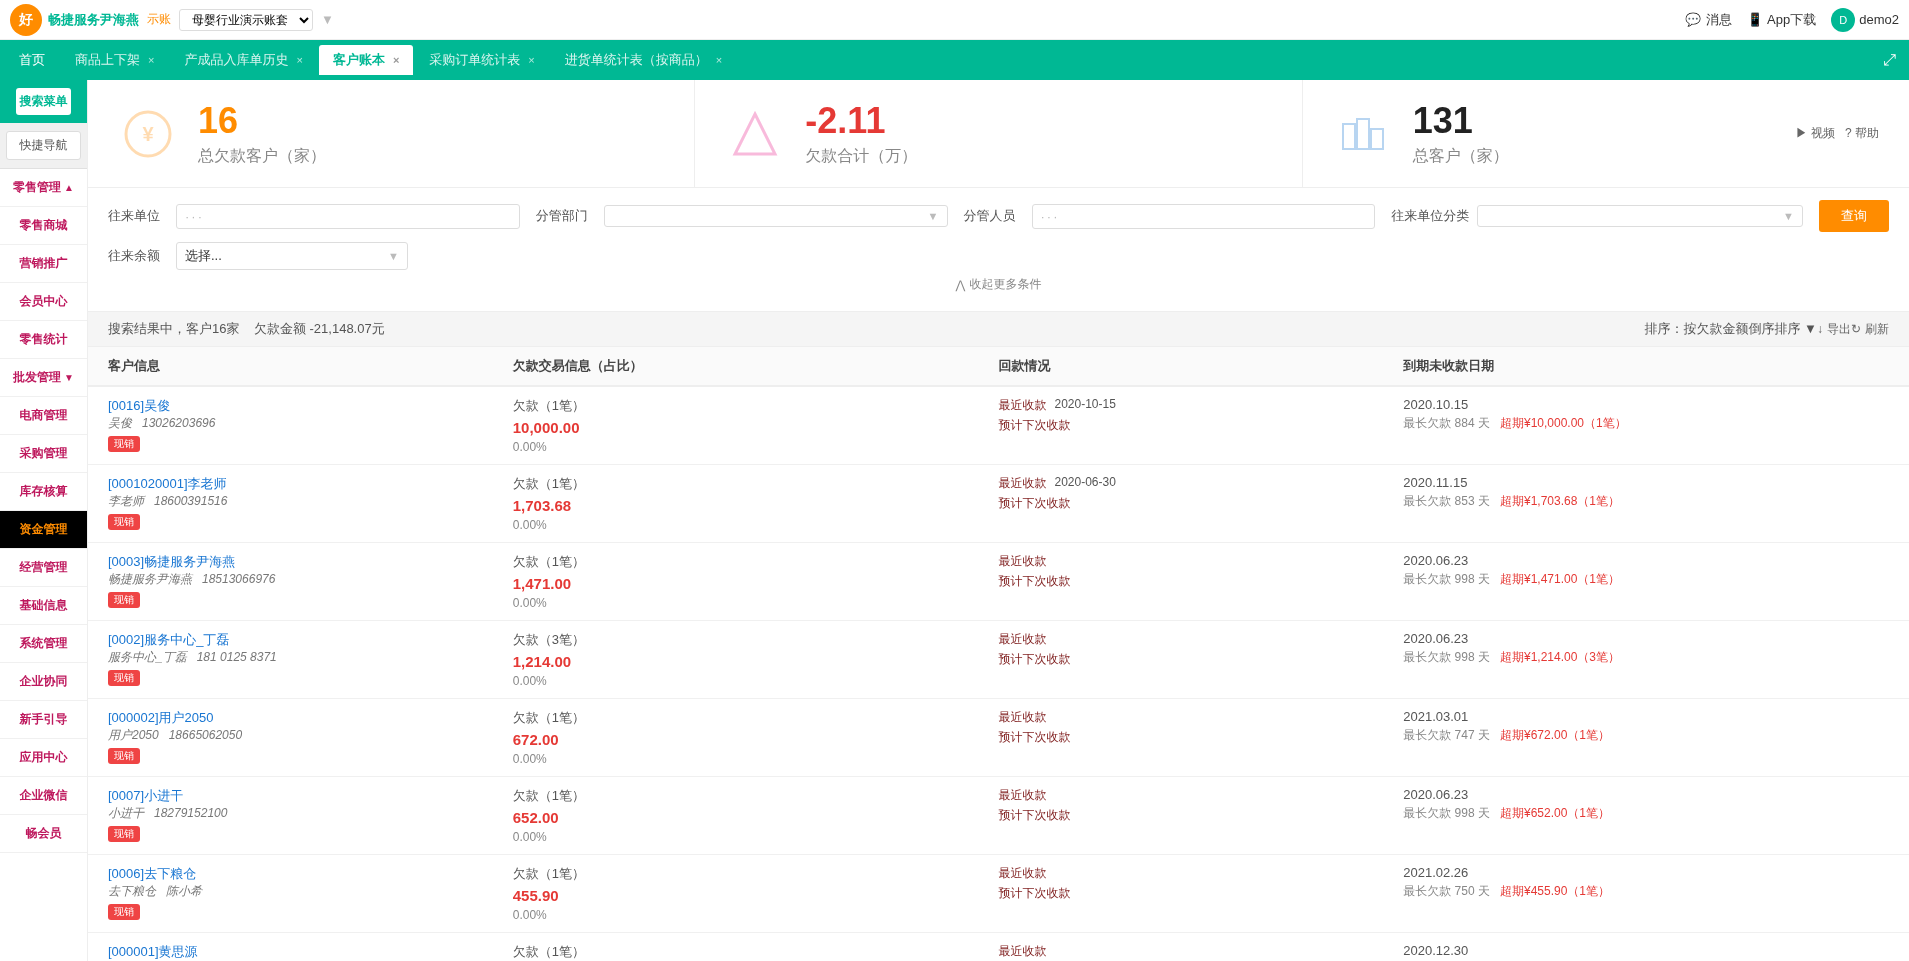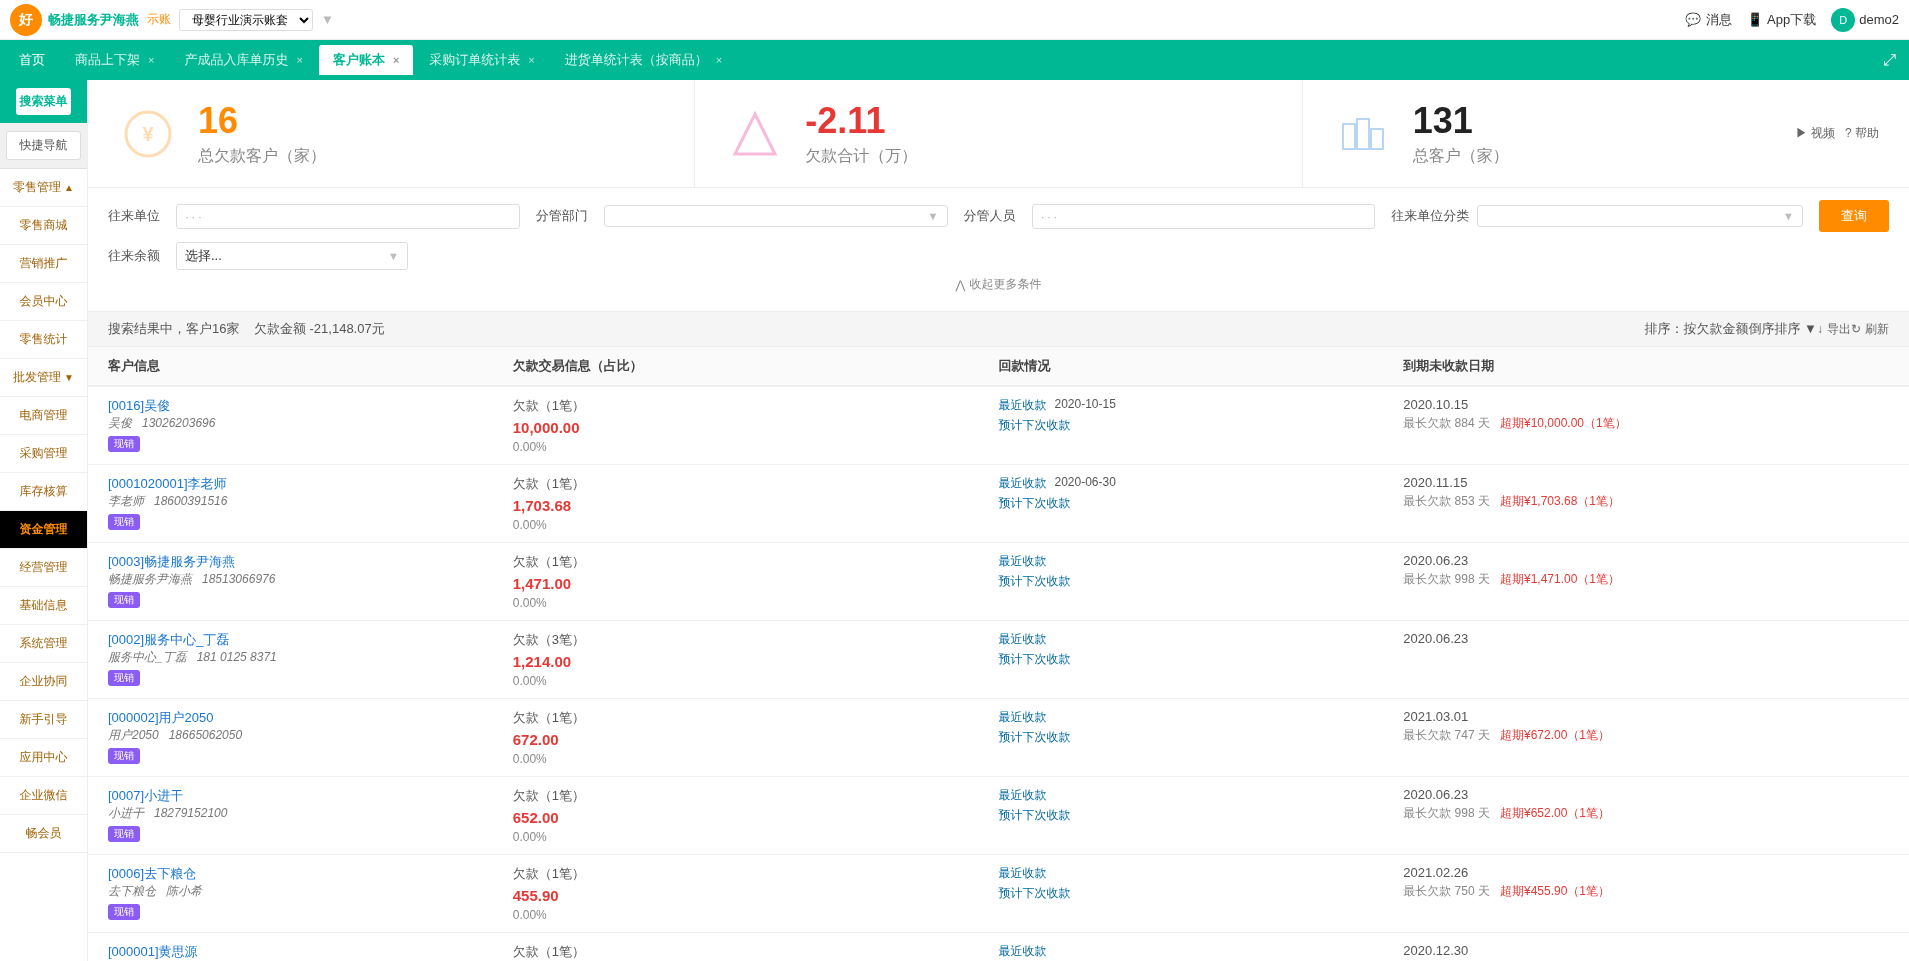--- a/index.html
+++ b/index.html
@@ -28,21 +28,21 @@
 
     
     .main-area { display: flex; flex: 1; overflow: hidden; }
 
     
     .sidebar { width: 88px; background: #fff; border-right: 1px solid #eee; display: flex; flex-direction: column; overflow-y: auto; }
     .sidebar-search { padding: 8px 16px; background: #00b894; }
     .sidebar-search-btn { width: 100%; padding: 5px 0; background: #fff; color: #00b894; border: none; border-radius: 3px; font-size: 12px; cursor: pointer; font-weight: bold; }
     .sidebar-nav-btn { padding: 8px 6px; background: #f0f0f0; border-bottom: 1px solid #e0e0e0; }
     .sidebar-nav-btn-inner { width: 100%; padding: 5px 0; background: #fff; border: 1px solid #ddd; border-radius: 3px; font-size: 12px; cursor: pointer; color: #555; }
-    .sidebar-item { padding: 10px 0; text-align: center; cursor: pointer; font-size: 12px; color: #a16207; border-bottom: 1px solid #f0f0f0; }
+    .sidebar-item { padding: 10px 0; text-align: center; cursor: pointer; font-size: 12px; color: #be185d; border-bottom: 1px solid #f0f0f0; font-weight: bold; }
     .sidebar-item.active { color: #ff8c00; background: #000000; font-weight: bold; }
     .sidebar-item.has-arrow { display: flex; align-items: center; justify-content: center; gap: 3px; }
     .sidebar-item .arrow { font-size: 10px; }
 
     
     .content { flex: 1; background: #f5f5f5; overflow-y: auto; overflow-x: hidden; }
 
     
     .stats-row { display: flex; background: #fff; border-bottom: 1px solid #eee; }
     .stat-card { flex: 1; padding: 20px 30px; display: flex; align-items: center; gap: 20px; border-right: 1px solid #eee; }
@@ -83,30 +83,30 @@
     .col-customer { flex: 2.5; }
     .col-debt { flex: 3; }
     .col-recovery { flex: 2.5; }
     .col-overdue { flex: 3; }
 
     .table-row { display: flex; padding: 10px 20px; border-bottom: 1px solid #f0f0f0; align-items: flex-start; }
 
     .customer-info { flex: 2.5; }
     .customer-name { color: #1976d2; cursor: pointer; font-size: 13px; }
     .customer-sub { font-size: 12px; color: #777; margin-top: 0; font-style: italic; }
-    .customer-badge { display: inline-block; background: #8b5cf6; color: #fff; font-size: 10px; padding: 1px 6px; border-radius: 3px; margin-top: 4px; }
+    .customer-badge { display: inline-block; background: #ef4444; color: #fff; font-size: 10px; padding: 1px 6px; border-radius: 3px; margin-top: 4px; }
 
     .debt-info { flex: 3; }
     .debt-label { font-size: 13px; color: #555; }
     .debt-amount { font-size: 15px; color: #e53935; font-weight: bold; margin: 4px 0; }
     .debt-percent { font-size: 12px; color: #888; margin-top: 2px; }
 
     .recovery-info { flex: 2.5; }
     .recovery-row { font-size: 12px; color: #555; margin-bottom: 3px; display: flex; gap: 8px; }
-    .recovery-label { color: #0369a1; }
+    .recovery-label { color: #7f1d1d; }
 
     .overdue-info { flex: 3; }
     .overdue-date { font-size: 13px; color: #555; margin-bottom: 3px; }
     .overdue-detail { font-size: 12px; color: #888; }
     .overdue-link { color: #e53935; cursor: pointer; }
 
     
     ::-webkit-scrollbar { width: 6px; }
     ::-webkit-scrollbar-track { background: #f1f1f1; }
     ::-webkit-scrollbar-thumb { background: #ccc; border-radius: 3px; }
@@ -461,20 +461,23 @@
         <div class="recovery-row">
           <span class="recovery-label">最近收款</span>
           <span></span>
         </div>
         <div class="recovery-row">
           <span class="recovery-label">预计下次收款</span>
         </div>
       </div>
       <div class="overdue-info">
         <div class="overdue-date">2020.06.23</div>
+        <div class="overdue-detail">
+          最长欠款 998 天 &nbsp; <span class="overdue-link">超期¥1,214.00（3笔）</span>
+        </div>
       </div>
     </div>
             <div class="table-row">
       <div class="customer-info">
         <div class="customer-name">[000002]用户2050</div>
         <div class="customer-sub">用户2050 &nbsp; 18665062050</div>
         <span class="customer-badge">现销</span>
       </div>
       <div class="debt-info">
         <div class="debt-label">欠款（1笔）</div>

